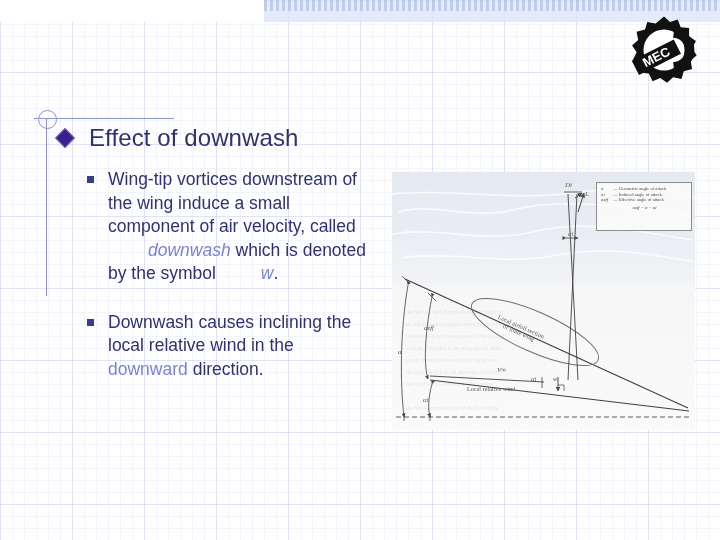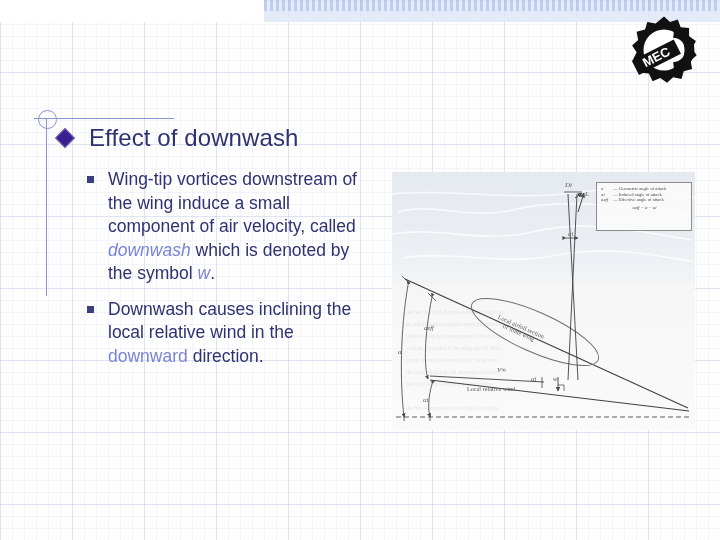--- a/index.html
+++ b/index.html
@@ -148,35 +148,36 @@
     top: 168px;
     width: 290px;
   }
   .bullet {
     position: relative;
     padding-left: 24px;
     font-size: 17.5px;
     line-height: 23.5px;
     color: #2f3270;
   }
-  .bullet + .bullet { margin-top: 12px; }
+  .bullet + .bullet { margin-top: 25px; }
   .bullet-marker {
     position: absolute;
     left: 3px;
     top: 8px;
     width: 7px;
     height: 7px;
     background: #3a3f85;
   }
   .hl {
     color: #7b84d4;
   }
   .hl-i {
     color: #7b84d4;
     font-style: italic;
+    margin-left: 40px;
   }
 
   
   .figure {
     position: absolute;
     left: 392px;
     top: 172px;
     width: 303px;
     height: 258px;
     background: #fbfbfb;

